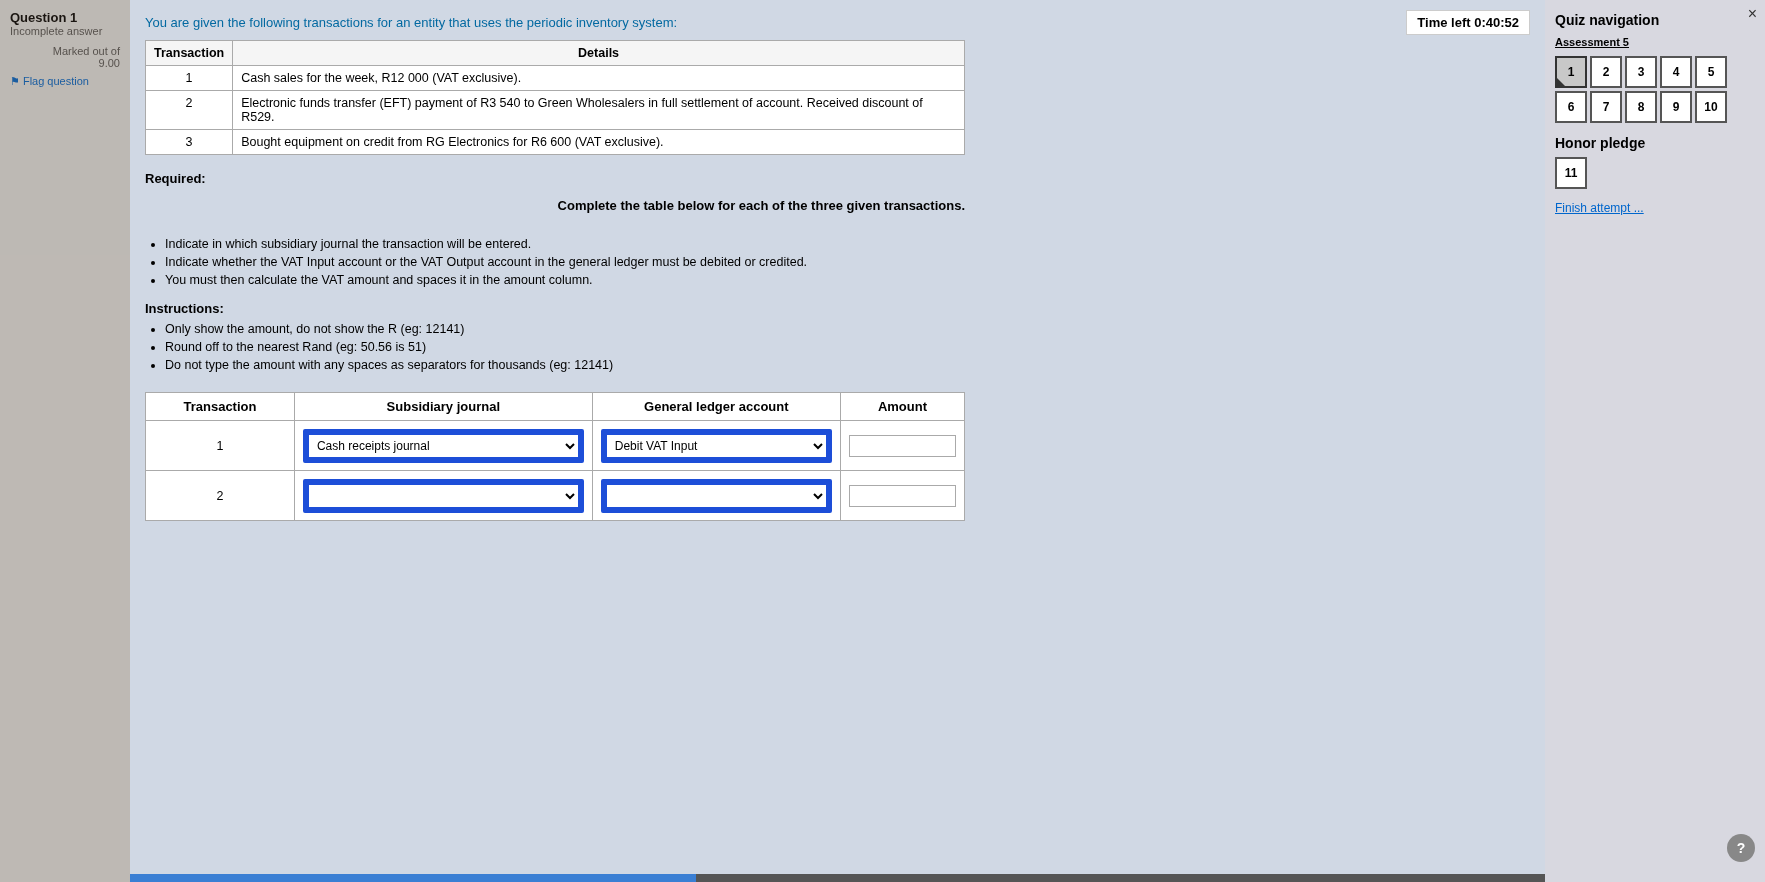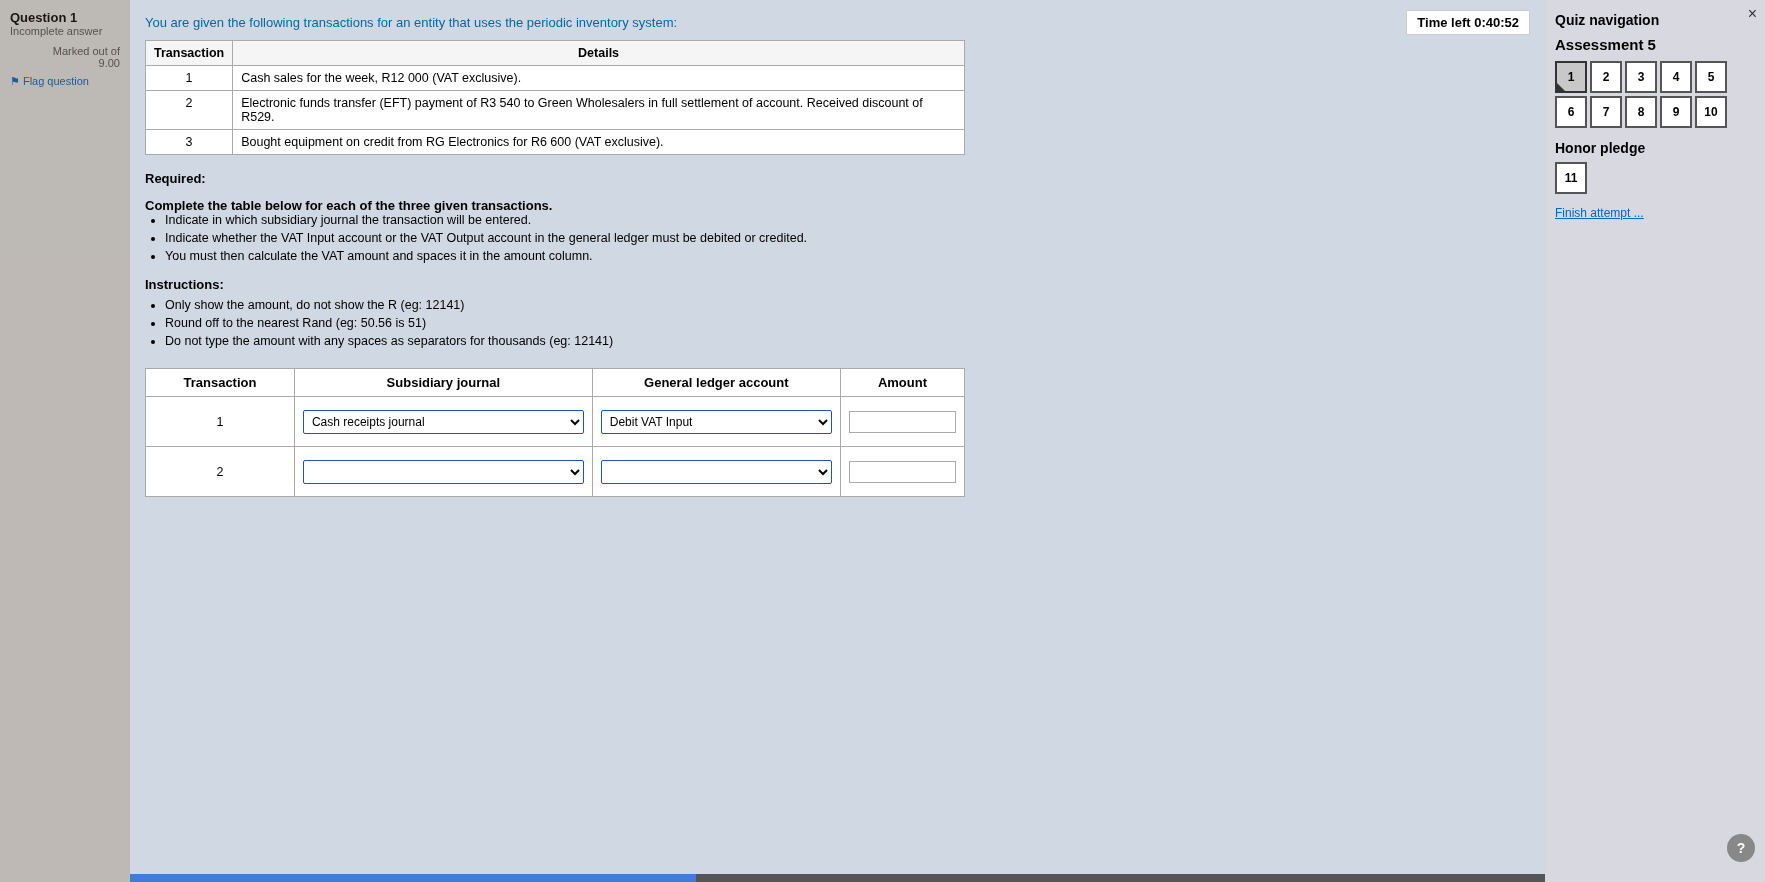--- a/index.html
+++ b/index.html
@@ -98,21 +98,22 @@
     .required-section {
       max-width: 820px;
       margin-bottom: 14px;
     }
     .required-section .required-title {
       font-weight: bold;
       margin-bottom: 12px;
     }
     .required-section .complete-instruction {
       font-weight: bold;
-      margin-bottom: 0;
+      margin-bottom: 24px;
+      text-align: right;
     }
     .required-section ul {
       list-style: disc;
       padding-left: 20px;
       margin-bottom: 10px;
     }
     .required-section ul li {
       margin-bottom: 4px;
       font-size: 12.5px;
     }
@@ -167,21 +168,21 @@
     .answer-table td.ledger-col {
       width: 200px;
     }
     .answer-table td.amount-col {
       width: 100px;
     }
 
     .select-field {
       width: 100%;
       padding: 3px 4px;
-      border: 1px solid #1d4ed8;
+      border: 6px solid #1d4ed8;
       border-radius: 2px;
       font-size: 12px;
       background: white;
       cursor: pointer;
     }
     .amount-input {
       width: 100%;
       padding: 3px 4px;
       border: 1px solid #aaa;
       font-size: 12px;
@@ -209,23 +210,24 @@
       padding: 12px 10px;
       flex-shrink: 0;
       position: relative;
     }
     .quiz-nav-title {
       font-size: 14px;
       font-weight: bold;
       margin-bottom: 8px;
     }
     .assessment-title {
-      font-size: 15px;
+      font-size: 11px;
       font-weight: bold;
       margin-bottom: 8px;
+      text-decoration: underline;
     }
     .nav-grid {
       display: flex;
       flex-wrap: wrap;
       gap: 3px;
       margin-bottom: 12px;
     }
     .nav-btn {
       width: 32px;
       height: 32px;

